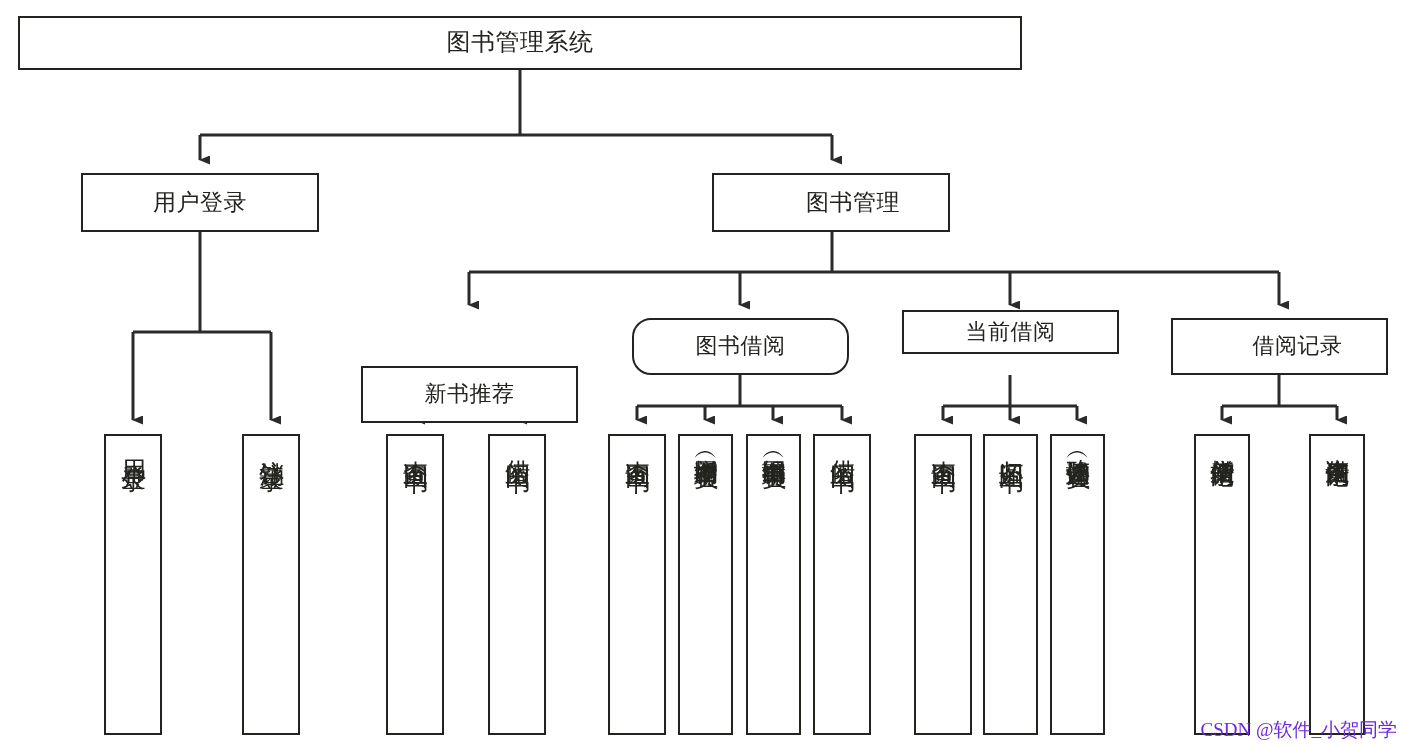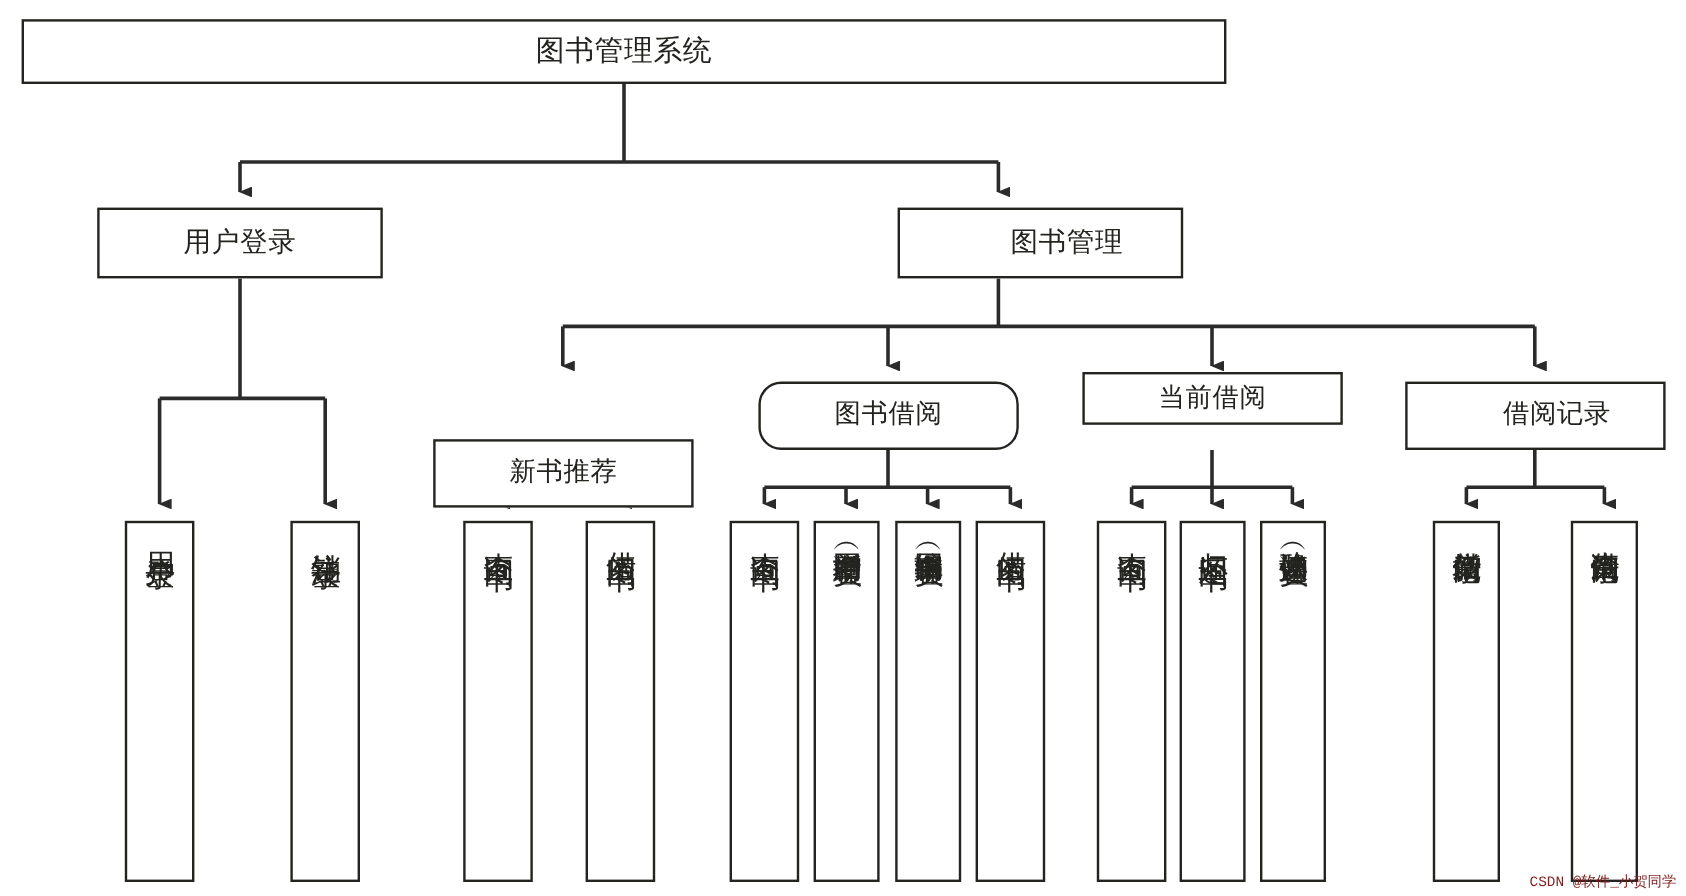--- a/index.html
+++ b/index.html
@@ -61,25 +61,25 @@
   }
   .node.leaf.tall .label {
     font-size: 24px;
     letter-spacing: 1px;
   }
 
   #watermark {
     position: absolute;
     right: 8px;
     bottom: 4px;
-    font-size: 12px;
-    color: #7f1d1d;
+    font-size: 19px;
+    color: #6d28d9;
     z-index: 6;
     white-space: nowrap;
-    font-family: Liberation Mono, monospace;
+    font-family: Liberation Serif, serif;
   }
 </style>
 </head>
 <body>
 
 <div id="canvas">
 
   <svg id="edges" viewBox="0 0 1405 747" xmlns="http://www.w3.org/2000/svg">
     <defs>
       <marker id="arrow" markerWidth="9" markerHeight="11" refX="4.5" refY="10" orient="auto" markerUnits="userSpaceOnUse">
@@ -130,21 +130,21 @@
     </g>
   </svg>
 
   <div class="node root" style="left:18px; top:16px; width:1004px; height:54px;">
     <span class="label">图书管理系统</span>
   </div>
 
   <div class="node lvl1" style="left:81px; top:173px; width:238px; height:59px;">
     <span class="label">用户登录</span>
   </div>
-  <div class="node lvl1" style="left:748px; top:173px; width:238px; height:59px;padding-left:44px;">
+  <div class="node lvl1" style="left:712px; top:173px; width:238px; height:59px;padding-left:44px;">
     <span class="label">图书管理</span>
   </div>
 
   <div class="node lvl2" style="left:361px; top:318px; width:217px; height:57px;margin-top:48px;">
     <span class="label">新书推荐</span>
   </div>
   <div class="node lvl2" style="left:632px; top:318px; width:217px; height:57px;border-radius:19px;">
     <span class="label">图书借阅</span>
   </div>
   <div class="node lvl2" style="left:902px; top:310px; width:217px; height:44px;">

